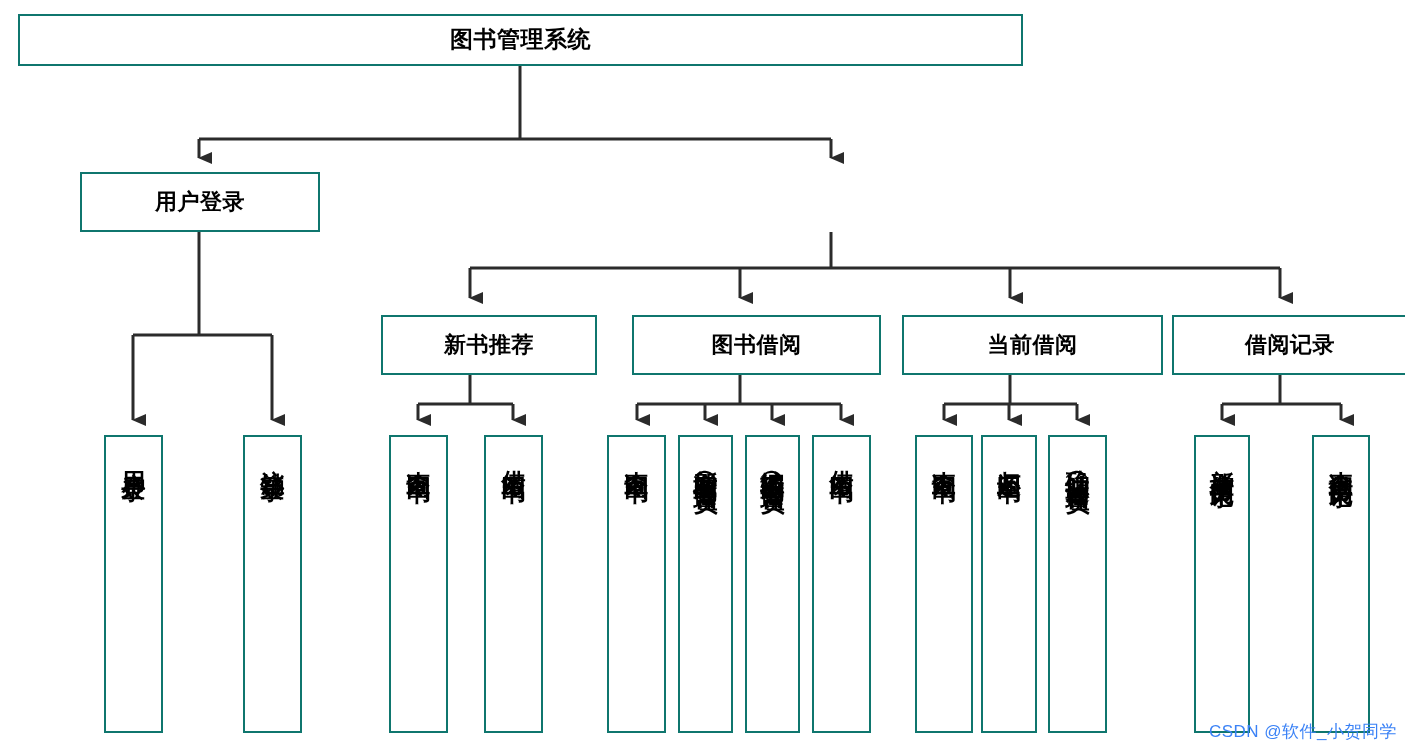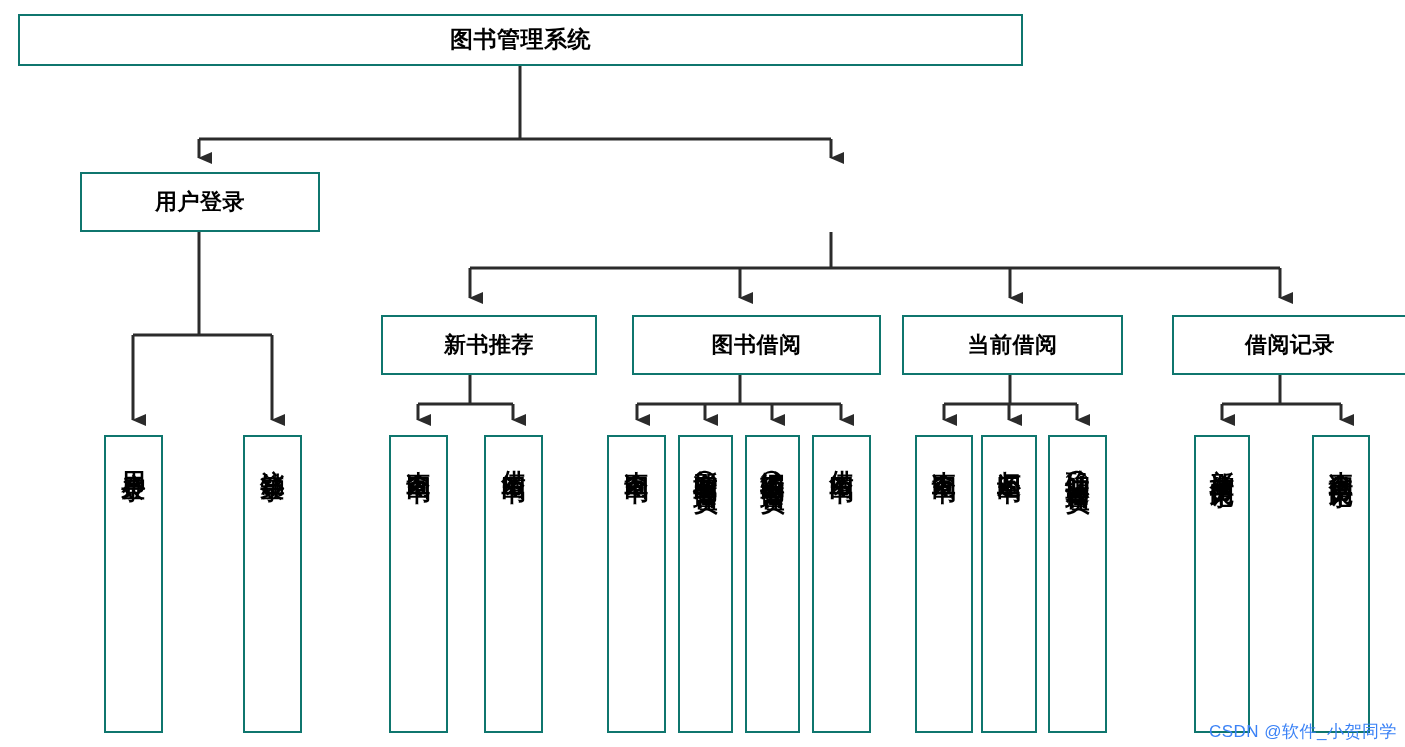--- a/index.html
+++ b/index.html
@@ -136,21 +136,21 @@
   <div class="node h" style="left:80px; top:172px; width:240px; height:60px;">
     <span class="label">用户登录</span>
   </div>
 
   <div class="node h" style="left:362px; top:315px; width:216px; height:60px;margin-left:19px;">
     <span class="label">新书推荐</span>
   </div>
   <div class="node h" style="left:632px; top:315px; width:249px; height:60px;">
     <span class="label">图书借阅</span>
   </div>
-  <div class="node h" style="left:902px; top:315px; width:221px; height:60px;">
+  <div class="node h" style="left:902px; top:315px; width:261px; height:60px;">
     <span class="label">当前借阅</span>
   </div>
   <div class="node h" style="left:1172px; top:315px; width:236px; height:60px;">
     <span class="label">借阅记录</span>
   </div>
 
   <div class="node v" style="left:104px; top:435px; width:59px; height:298px;">
     <span class="label">用户登录</span>
   </div>
   <div class="node v" style="left:243px; top:435px; width:59px; height:298px;">

